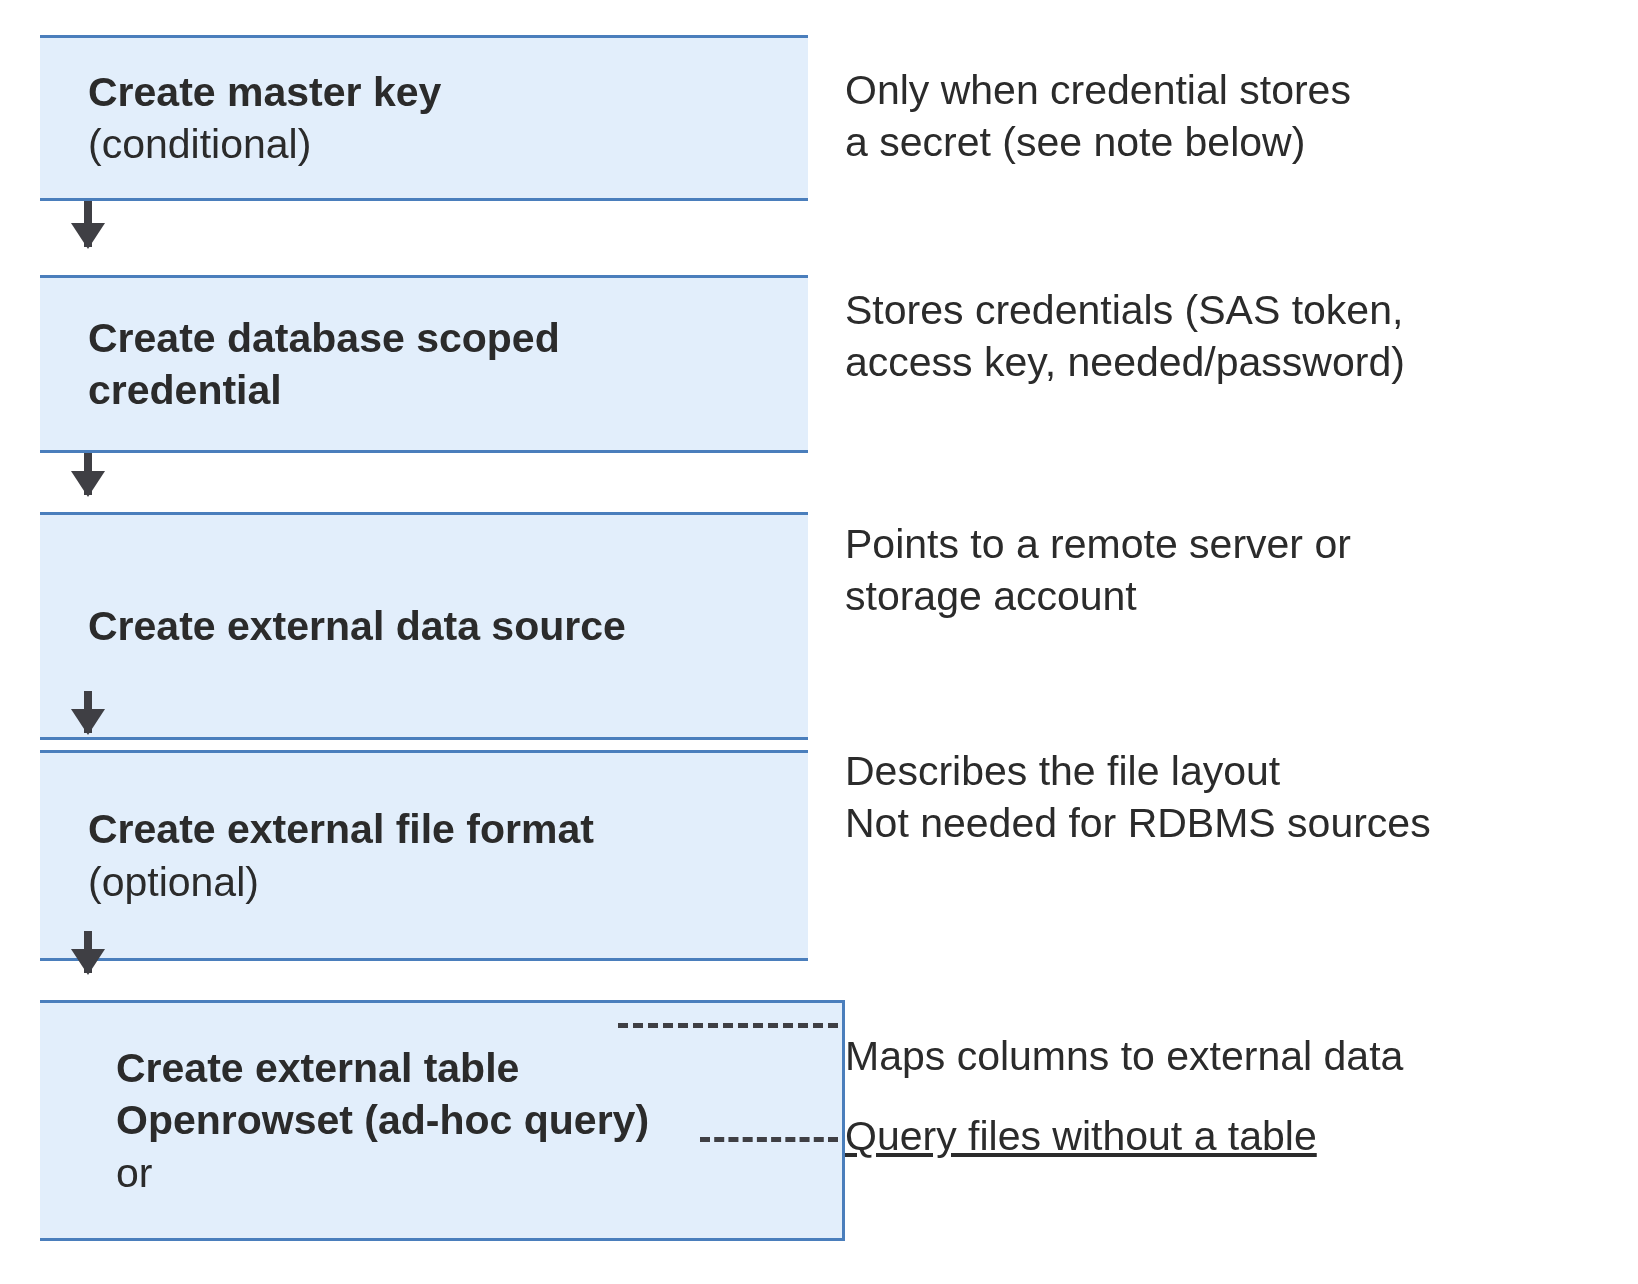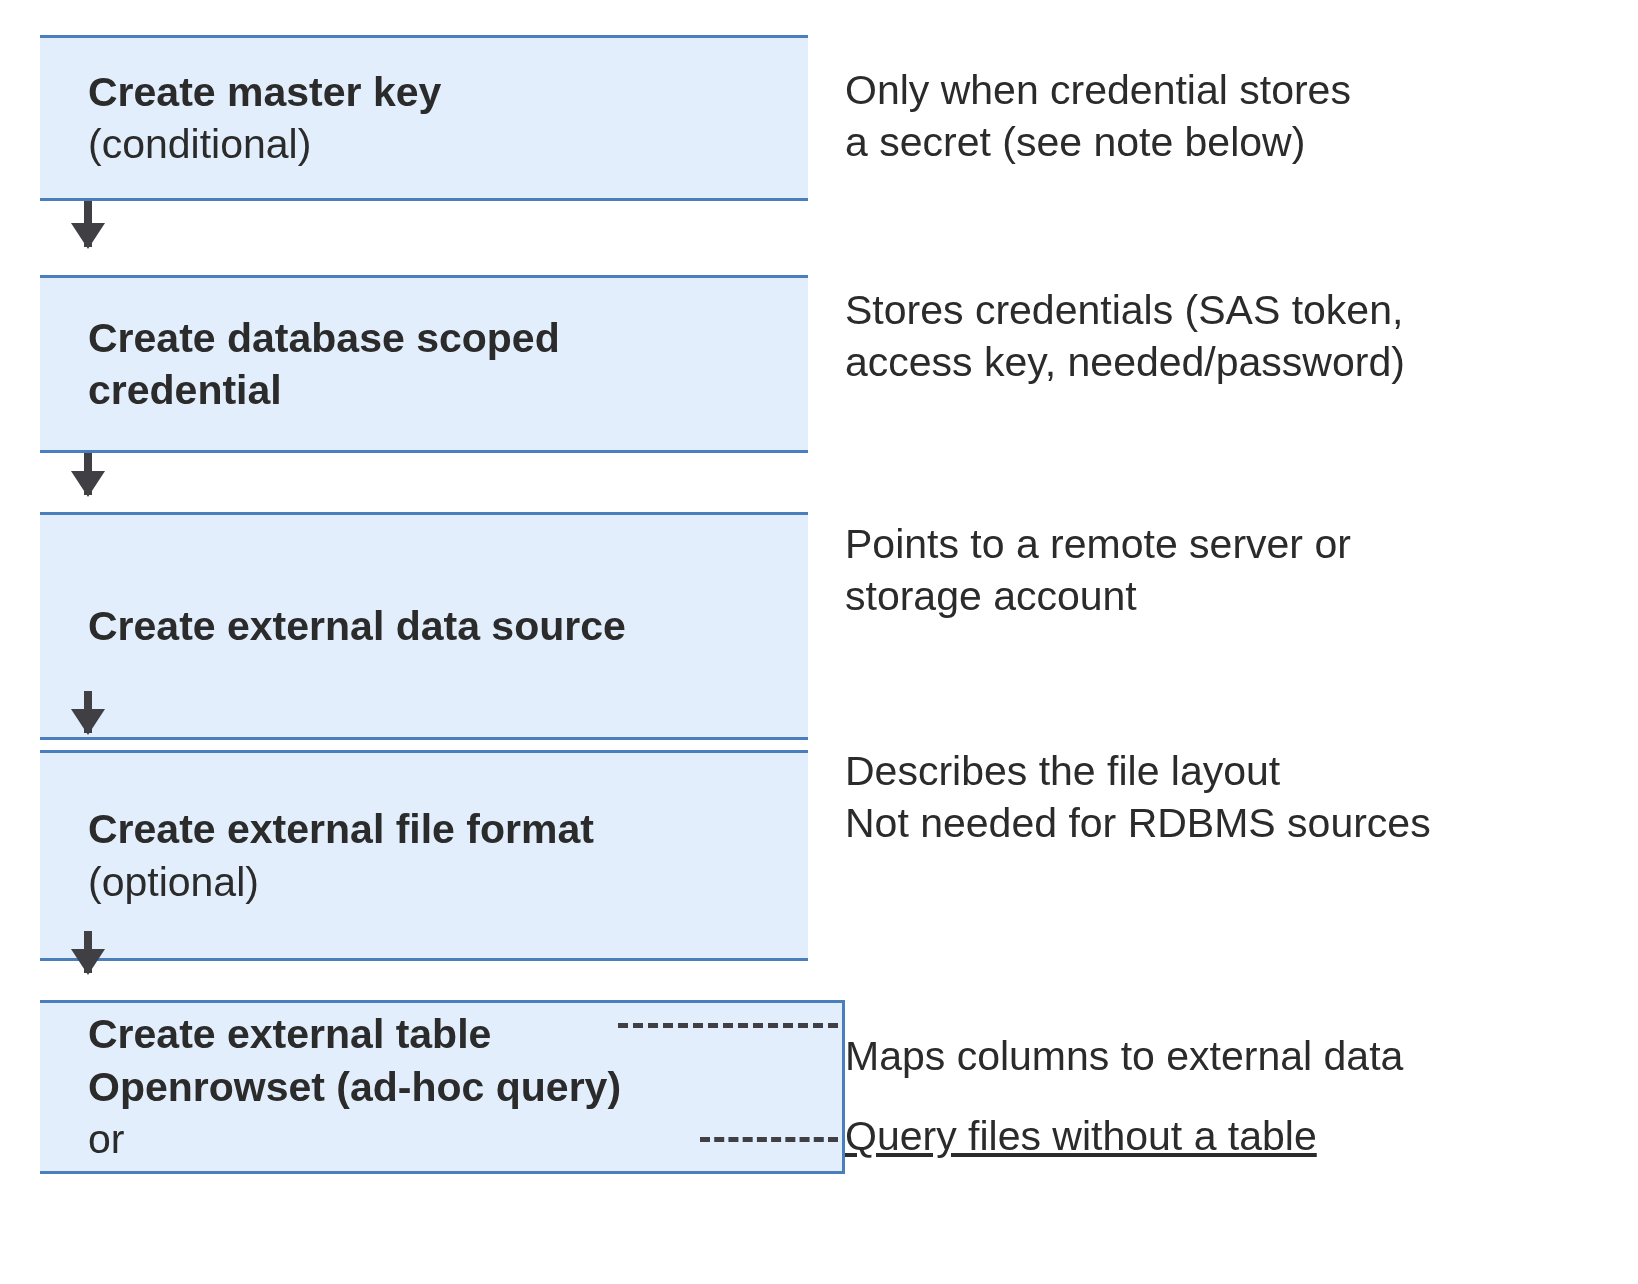--- a/index.html
+++ b/index.html
@@ -29,22 +29,22 @@
     line-height:1.28;
     color:#2b2b2b;
     white-space:nowrap;
   }
   .fline.b{font-weight:bold;}
 
   #box1{left:40px;  top:35px;   width:768px; height:166px;}
   #box2{left:40px;  top:275px;  width:768px; height:178px;}
   #box3{left:40px;  top:512px;  width:768px; height:228px;}
   #box4{left:40px;  top:750px;  width:768px; height:211px;}
-  #box5{left:40px;  top:1000px; width:805px; height:174px;
-        border-right:3px solid #4a7ebc;}
+  #box5{left:40px;  top:1000px; width:805px; height:241px;
+        border-right:3px solid #4a7ebc;padding-left:28px;}
 
   
   .arrow{position:absolute;left:84px;width:8px;background:#3f3f44;}
   .arrow .head{
     position:absolute;left:-13px;bottom:-2px;
     width:0;height:0;
     border-left:17px solid transparent;
     border-right:17px solid transparent;
     border-top:26px solid #3f3f44;
   }

